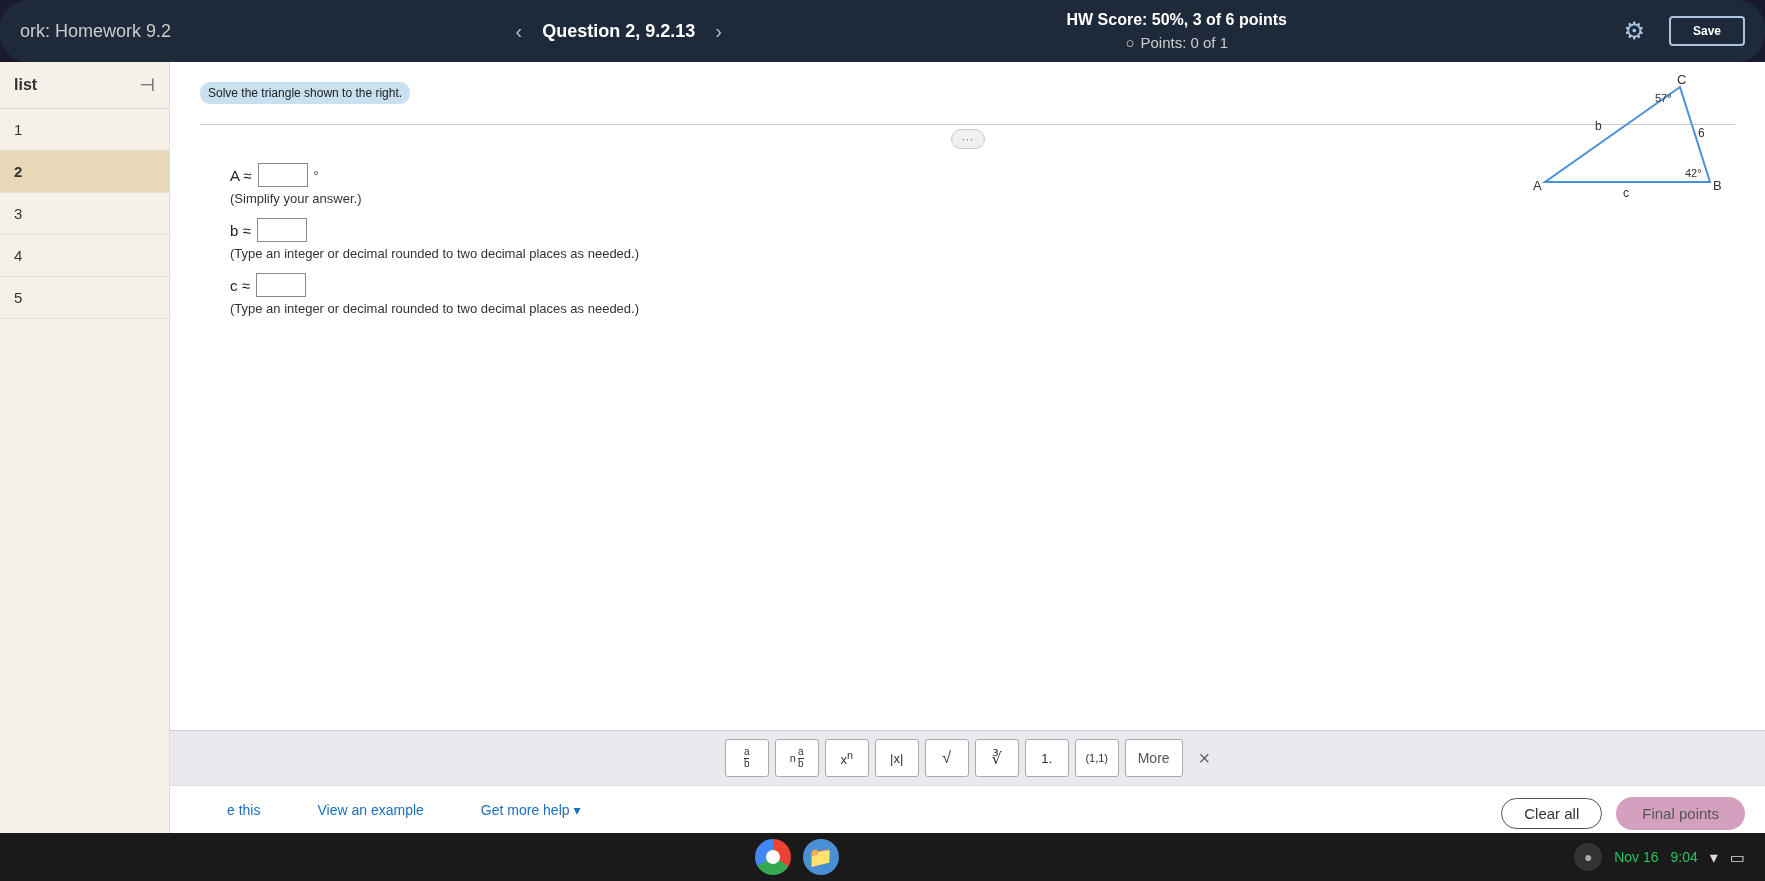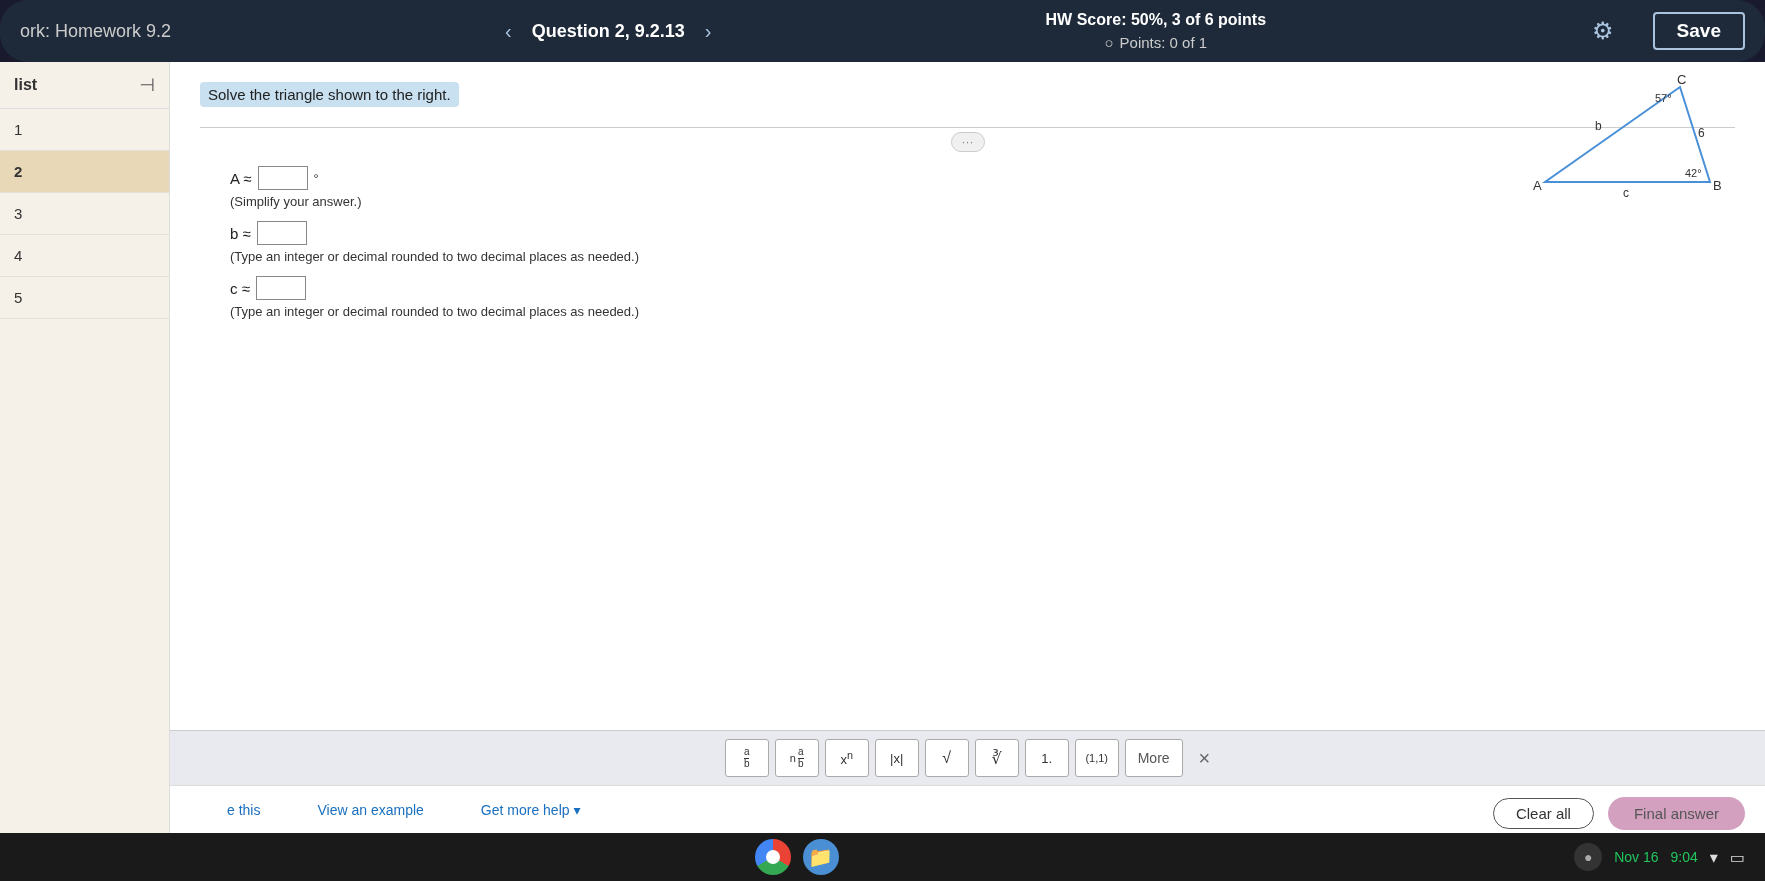--- a/index.html
+++ b/index.html
@@ -68,24 +68,23 @@
       color: #aac4e0;
       font-size: 24px;
       cursor: pointer;
     }
     .save-btn {
       background: none;
       border: 2px solid #aac4e0;
       color: white;
       padding: 6px 22px;
       border-radius: 4px;
-      font-size: 19px;
+      font-size: 12px;
       font-weight: 600;
       cursor: pointer;
-      margin-left: 15px;
     }
 
     
     .main-layout {
       display: flex;
       height: calc(881px - 62px - 48px);
     }
 
     
     .sidebar {
@@ -140,24 +139,24 @@
       flex: 1;
       padding: 20px 30px;
       overflow-y: auto;
       position: relative;
     }
 
     .question-text {
       background: #c8e0f0;
       display: inline-block;
       padding: 4px 8px;
-      font-size: 15px;
+      font-size: 12px;
       color: #222;
       margin-bottom: 20px;
-      border-radius: 4px;
+      border-radius: 10px;
     }
 
     
     .triangle-container {
       position: absolute;
       top: 10px;
       right: 30px;
       width: 220px;
       height: 130px;
     }
@@ -566,21 +565,21 @@
     </div>
 
     <div class="bottom-bar">
       <div class="bottom-left">
         <button class="bottom-link">e this</button>
         <button class="bottom-link">View an example</button>
         <button class="bottom-link">Get more help ▾</button>
       </div>
       <div class="bottom-right">
         <button class="clear-all-btn">Clear all</button>
-        <button class="final-check-btn">Final answer</button>
+        <button class="final-check-btn">Final points</button>
       </div>
     </div>
 
   </div>
 </div>
 
 <div class="taskbar">
   <div></div>
   <div class="taskbar-center">
 

